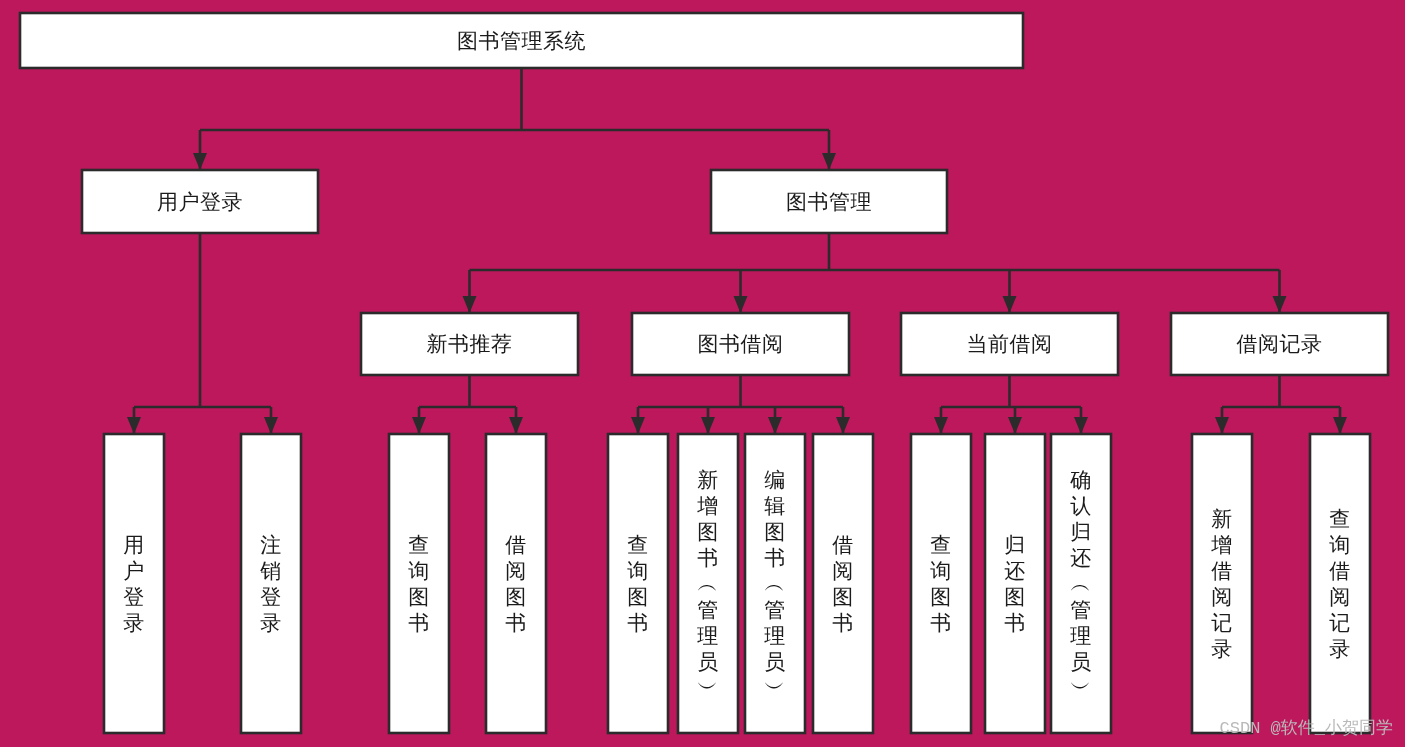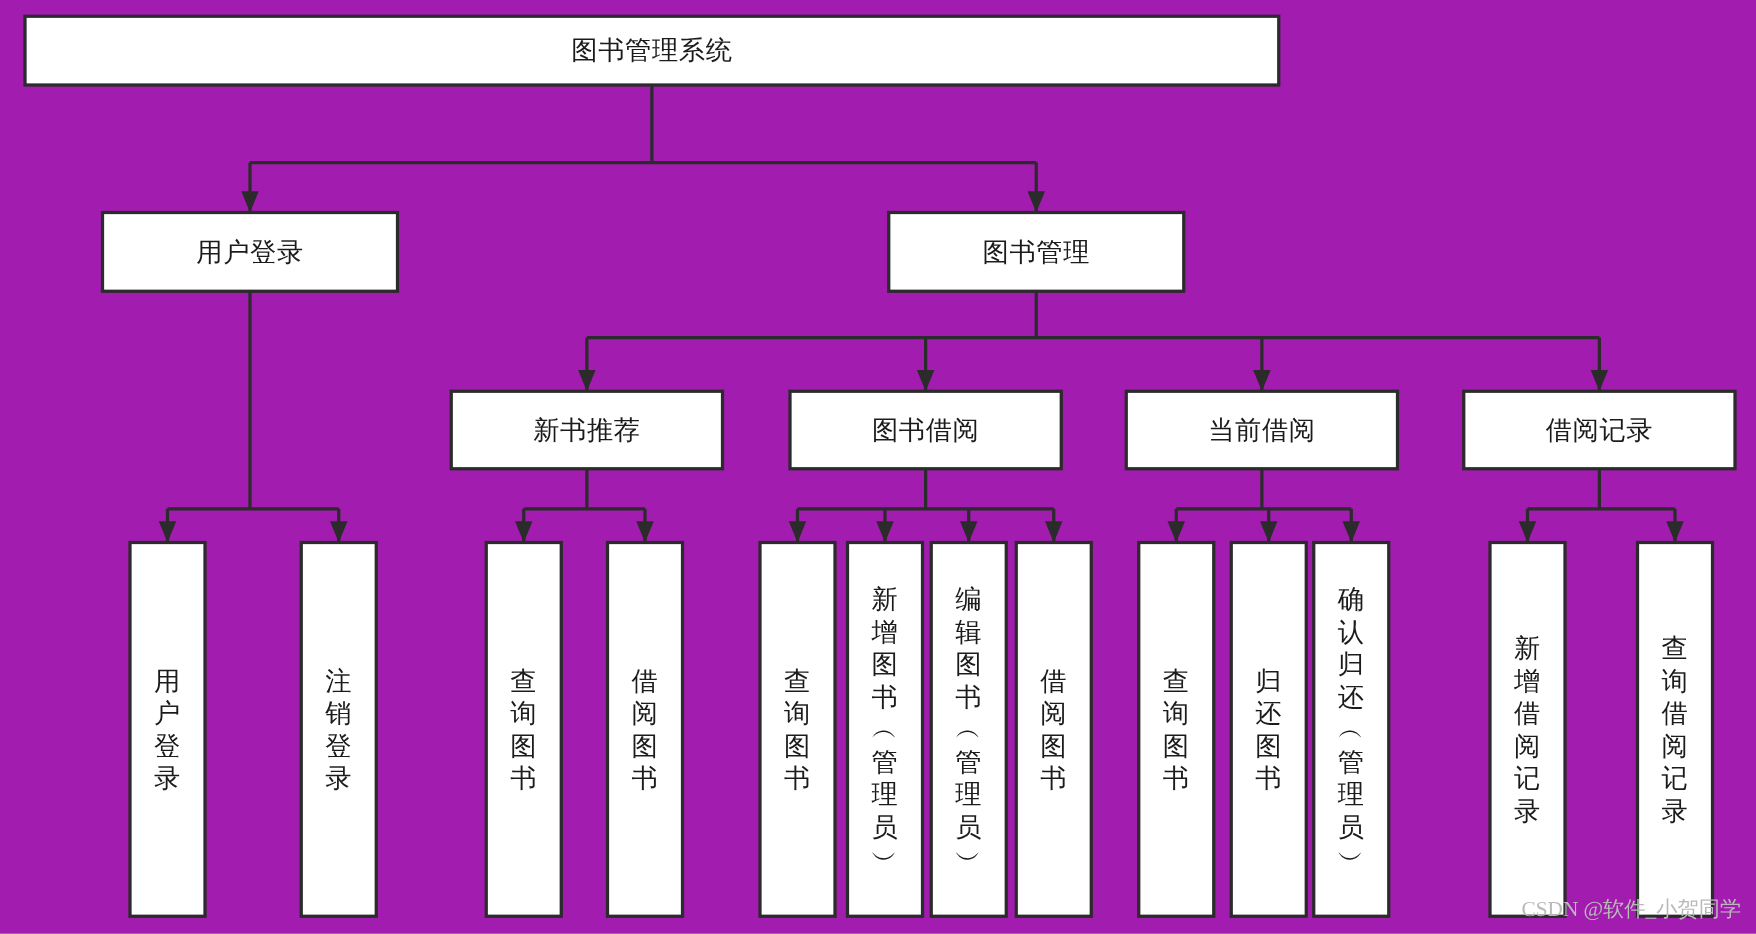--- a/index.html
+++ b/index.html
@@ -11,21 +11,21 @@
   body {
     width: 1405px;
     height: 747px;
     overflow: hidden;
     font-family: "DejaVu Sans", "Liberation Sans", sans-serif;
   }
   #diagram-root {
     position: relative;
     width: 1405px;
     height: 747px;
-    background: #a21caf;
+    background: #be185d;
   }
   svg.diagram-canvas {
     position: absolute;
     left: 0;
     top: 0;
     width: 1405px;
     height: 747px;
     display: block;
   }
   .node-box {
@@ -55,21 +55,21 @@
     font-family: "DejaVu Sans", "Liberation Sans", sans-serif;
     font-size: 21px;
     fill: #1b1b1b;
     text-anchor: middle;
     letter-spacing: 0.5px;
   }
   .watermark-text {
     position: absolute;
     right: 12px;
     bottom: 8px;
-    font-family: Liberation Serif, serif;
+    font-family: Liberation Mono, monospace;
     font-size: 17px;
     color: #b9b9b9;
     white-space: nowrap;
     user-select: none;
   }
 </style>
 </head>
 <body>
 
 <div id="diagram-root">

